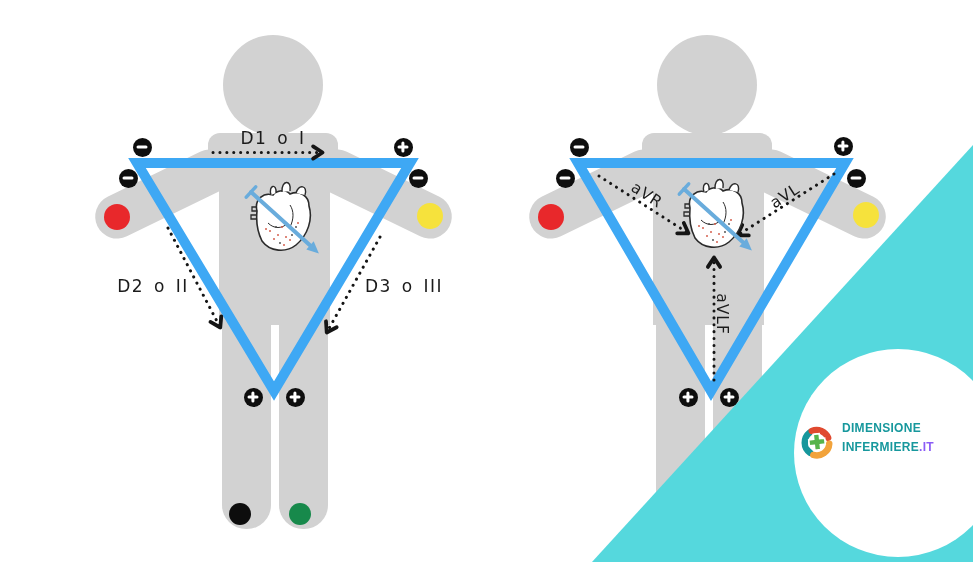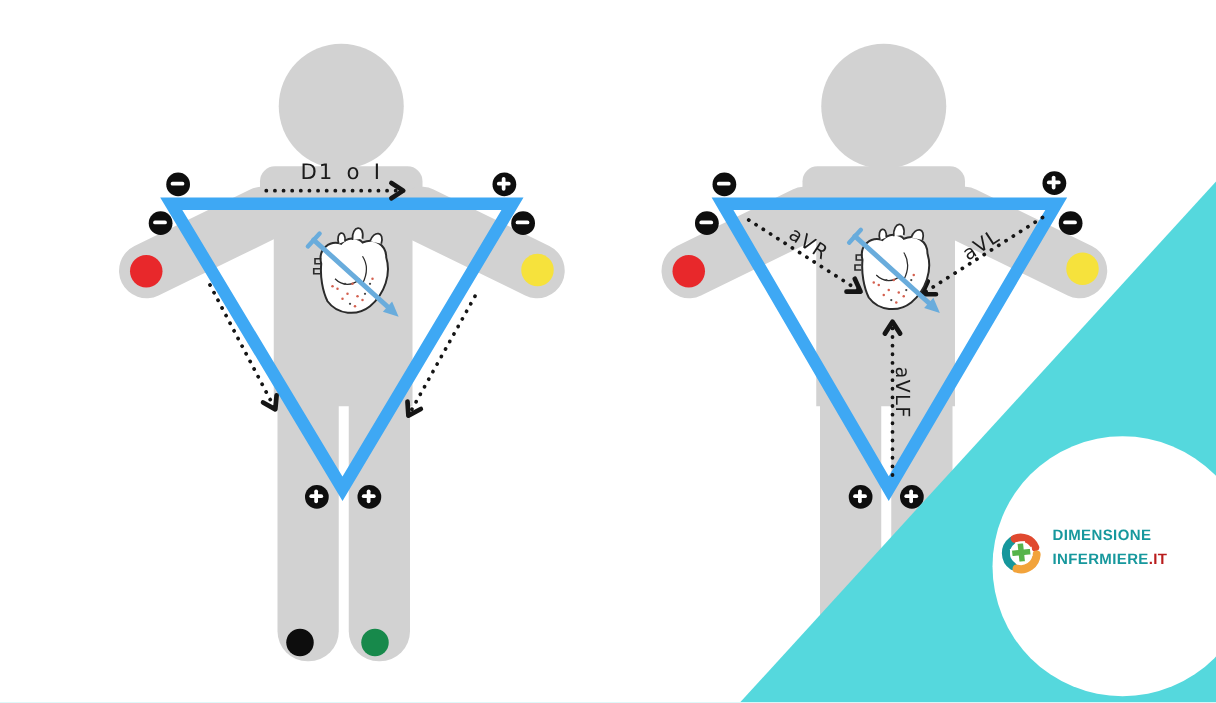--- a/index.html
+++ b/index.html
@@ -161,34 +161,36 @@
         <span class="bar h"></span>
         <span class="bar v"></span>
       </div>
       <div class="electrode" style="left: 719.5px; top: 387.5px; width: 19px; height: 19px;">
         <span class="bar h"></span>
         <span class="bar v"></span>
       </div>
     </div>
 
   <div class="lead-label" style="left:193px;top:128px;width:160px;">D1 o I</div>
+  <div class="lead-label" style="left:93px;top:276px;width:120px;">D2 o II</div>
+  <div class="lead-label" style="left:344px;top:276px;width:120px;">D3 o III</div>
 
   <div class="lead-label small" style="left:607px;top:186px;width:80px;transform:rotate(33deg);">aVR</div>
   <div class="lead-label small" style="left:745px;top:187px;width:80px;transform:rotate(-33deg);">aVL</div>
   <div class="lead-label small" style="left:682px;top:305px;width:80px;transform:rotate(90deg);">aVLF</div>
 
   <div id="teal-triangle" style="background: rgb(85, 216, 221);"></div>
   <div id="logo-circle"></div>
 
   <div id="logo">
     <svg id="logo-mark" width="42" height="46" viewBox="0 0 40 46">
       <path d="M 13.5,13 A 12.5,12.5 0 0 0 12,33" fill="none" stroke="#16979C" stroke-width="6.5" stroke-linecap="round"></path>
       <path d="M 16,11.5 A 12.5,12.5 0 0 1 31.5,20" fill="none" stroke="#E0492F" stroke-width="6.5" stroke-linecap="round"></path>
       <path d="M 32,26 A 12.5,12.5 0 0 1 15,35.5" fill="none" stroke="#F2A33B" stroke-width="6.5" stroke-linecap="round"></path>
       <path d="M17,15 h6 v5 h5 v6 h-5 v5 h-6 v-5 h-5 v-6 h5 Z" fill="#56B44B" stroke="#ffffff" stroke-width="1.6"></path>
     </svg>
     <div id="logo-text">
       <div style="color:#17989D;"><span>DIMENSIONE</span></div>
-      <div style="color:#17989D;"><span>INFERMIERE</span><span class="tld" style="color:#b91c1c;">.IT</span></div>
+      <div style="color:#17989D;"><span>INFERMIERE</span><span class="tld" style="color:#8b5cf6;">.IT</span></div>
     </div>
   </div>
 
 </div>
 
 </body></html>

